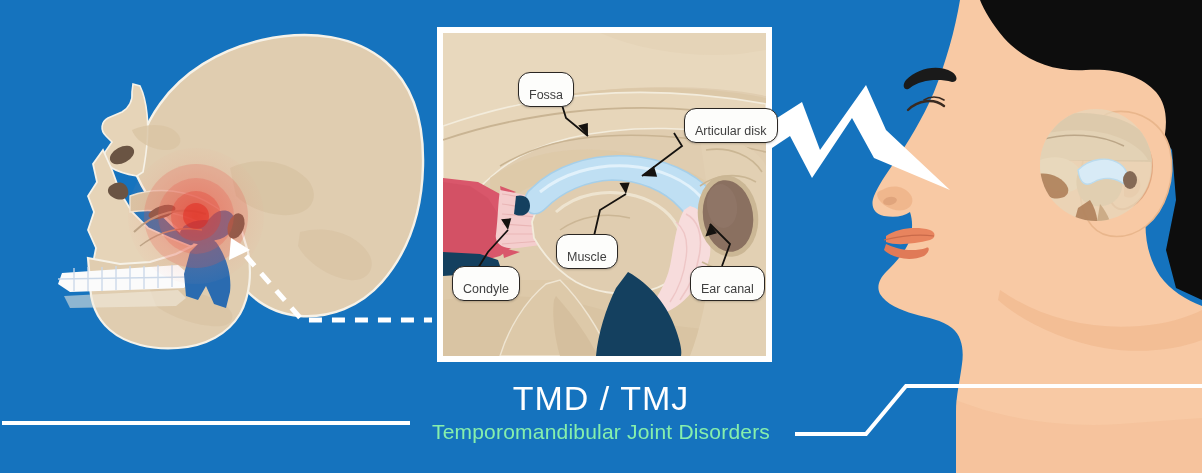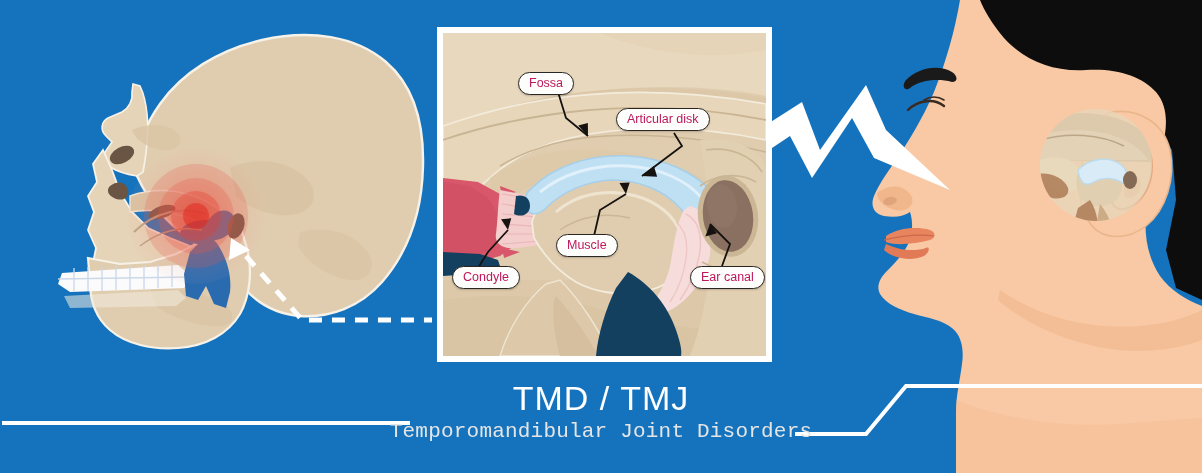--- a/index.html
+++ b/index.html
@@ -20,37 +20,37 @@
   }
   .title-main{
     color:#ffffff;
     font-size:34px;
     font-weight:400;
     letter-spacing:1px;
     line-height:40px;
     font-family:"Liberation Sans", sans-serif;
   }
   .title-sub{
-    color:#e5e5e5;
+    color:#86efac;
     font-size:21px;
     font-weight:400;
     line-height:28px;
     letter-spacing:0.2px;
-    font-family:Liberation Mono, monospace;
+    font-family:Liberation Sans, sans-serif;
   }
 
   .calloutlabel{
     position:absolute;
     background:#fdfdfb;
     border:1.6px solid #2a2622;
     border-radius:12px;
-    color:#be185d;
+    color:#404040;
     font-size:12.5px;
     font-family:"Liberation Sans", sans-serif;
-    padding:3px 10px 4px 10px;
+    padding:15px 10px 4px 10px;
     white-space:nowrap;
     line-height:14px;
     box-shadow:0 1px 2px rgba(0,0,0,0.18);
   }
 </style>
 </head>
 <body>
 
 <div id="stage" style="background: rgb(21, 115, 190);">
 
@@ -446,18 +446,18 @@
     <line x1="2" y1="423" x2="410" y2="423" stroke="#ffffff" stroke-width="4"></line>
     <path d="M 795 434 L 866 434 L 906 386 L 1202 386" fill="none" stroke="#ffffff" stroke-width="4" stroke-linejoin="miter"></path>
   </svg>
 
   <div class="titleblock">
     <div class="title-main">TMD / TMJ</div>
     <div class="title-sub">Temporomandibular Joint Disorders</div>
   </div>
 
   <div class="calloutlabel" style="left:518px;top:72px;">Fossa</div>
-  <div class="calloutlabel" style="left:616px;top:108px;">Articular disk</div>
+  <div class="calloutlabel" style="left:684px;top:108px;">Articular disk</div>
   <div class="calloutlabel" style="left:556px;top:234px;">Muscle</div>
   <div class="calloutlabel" style="left:452px;top:266px;">Condyle</div>
   <div class="calloutlabel" style="left:690px;top:266px;">Ear canal</div>
 
 </div>
 
 </body></html>

